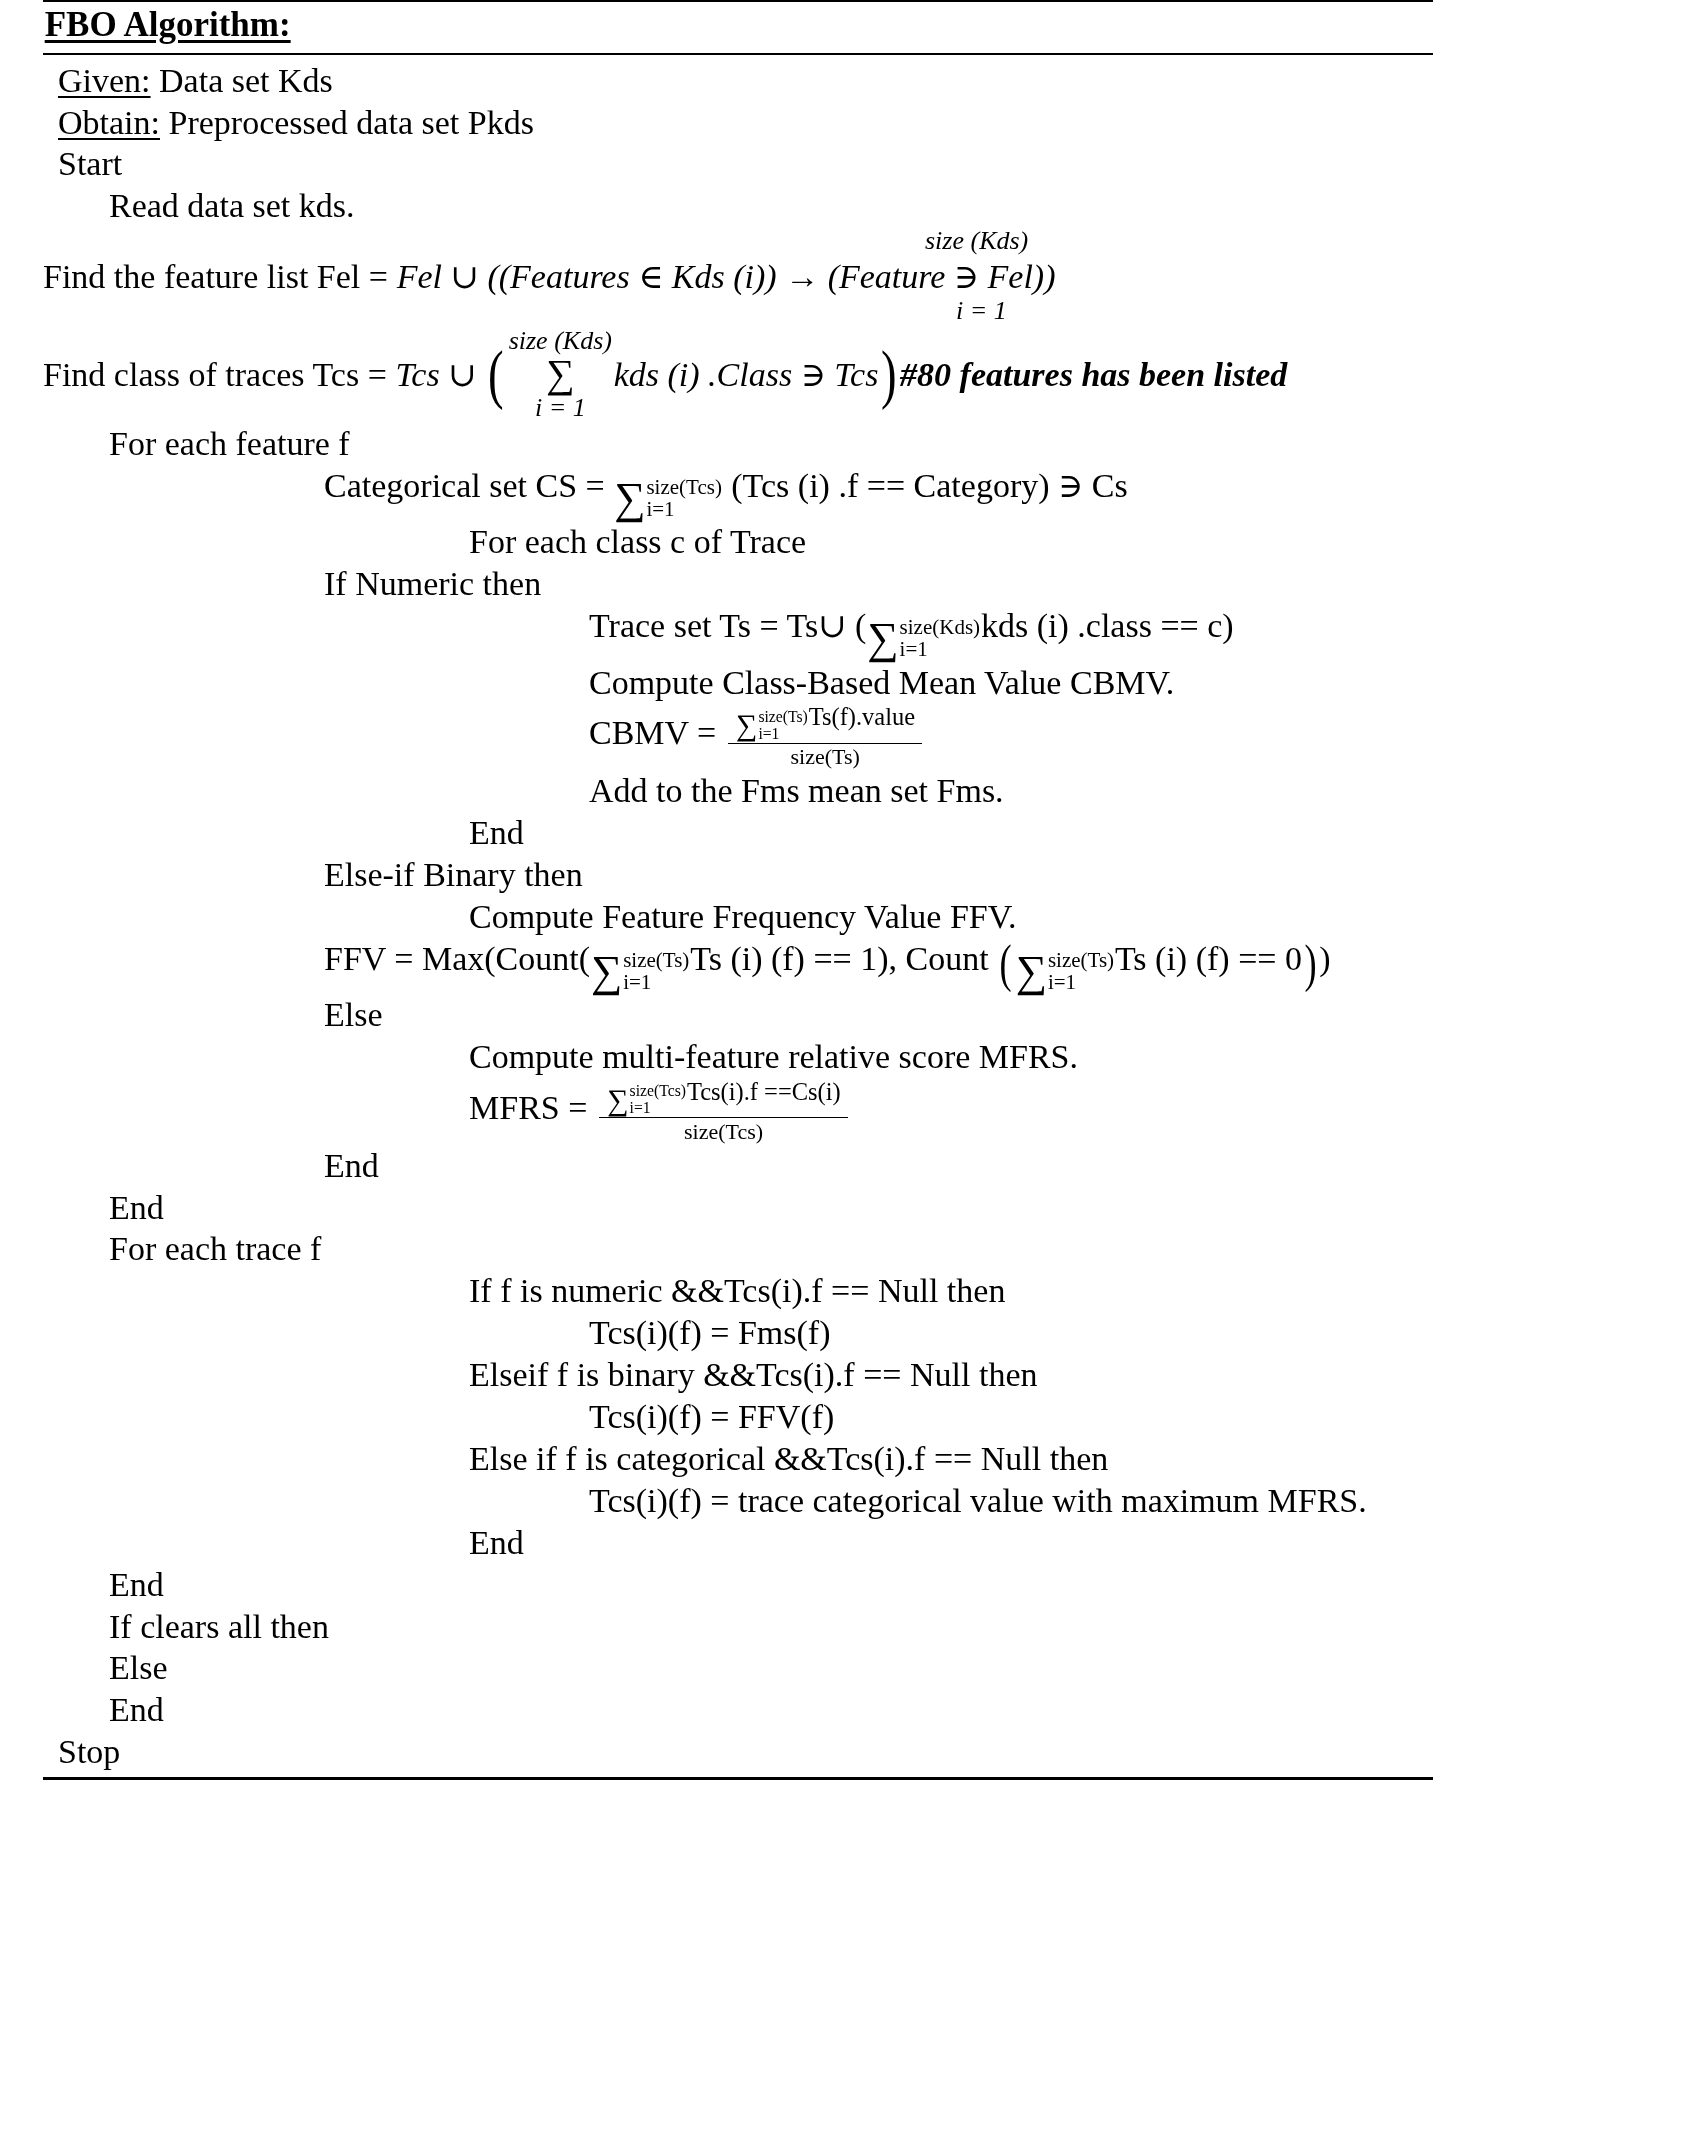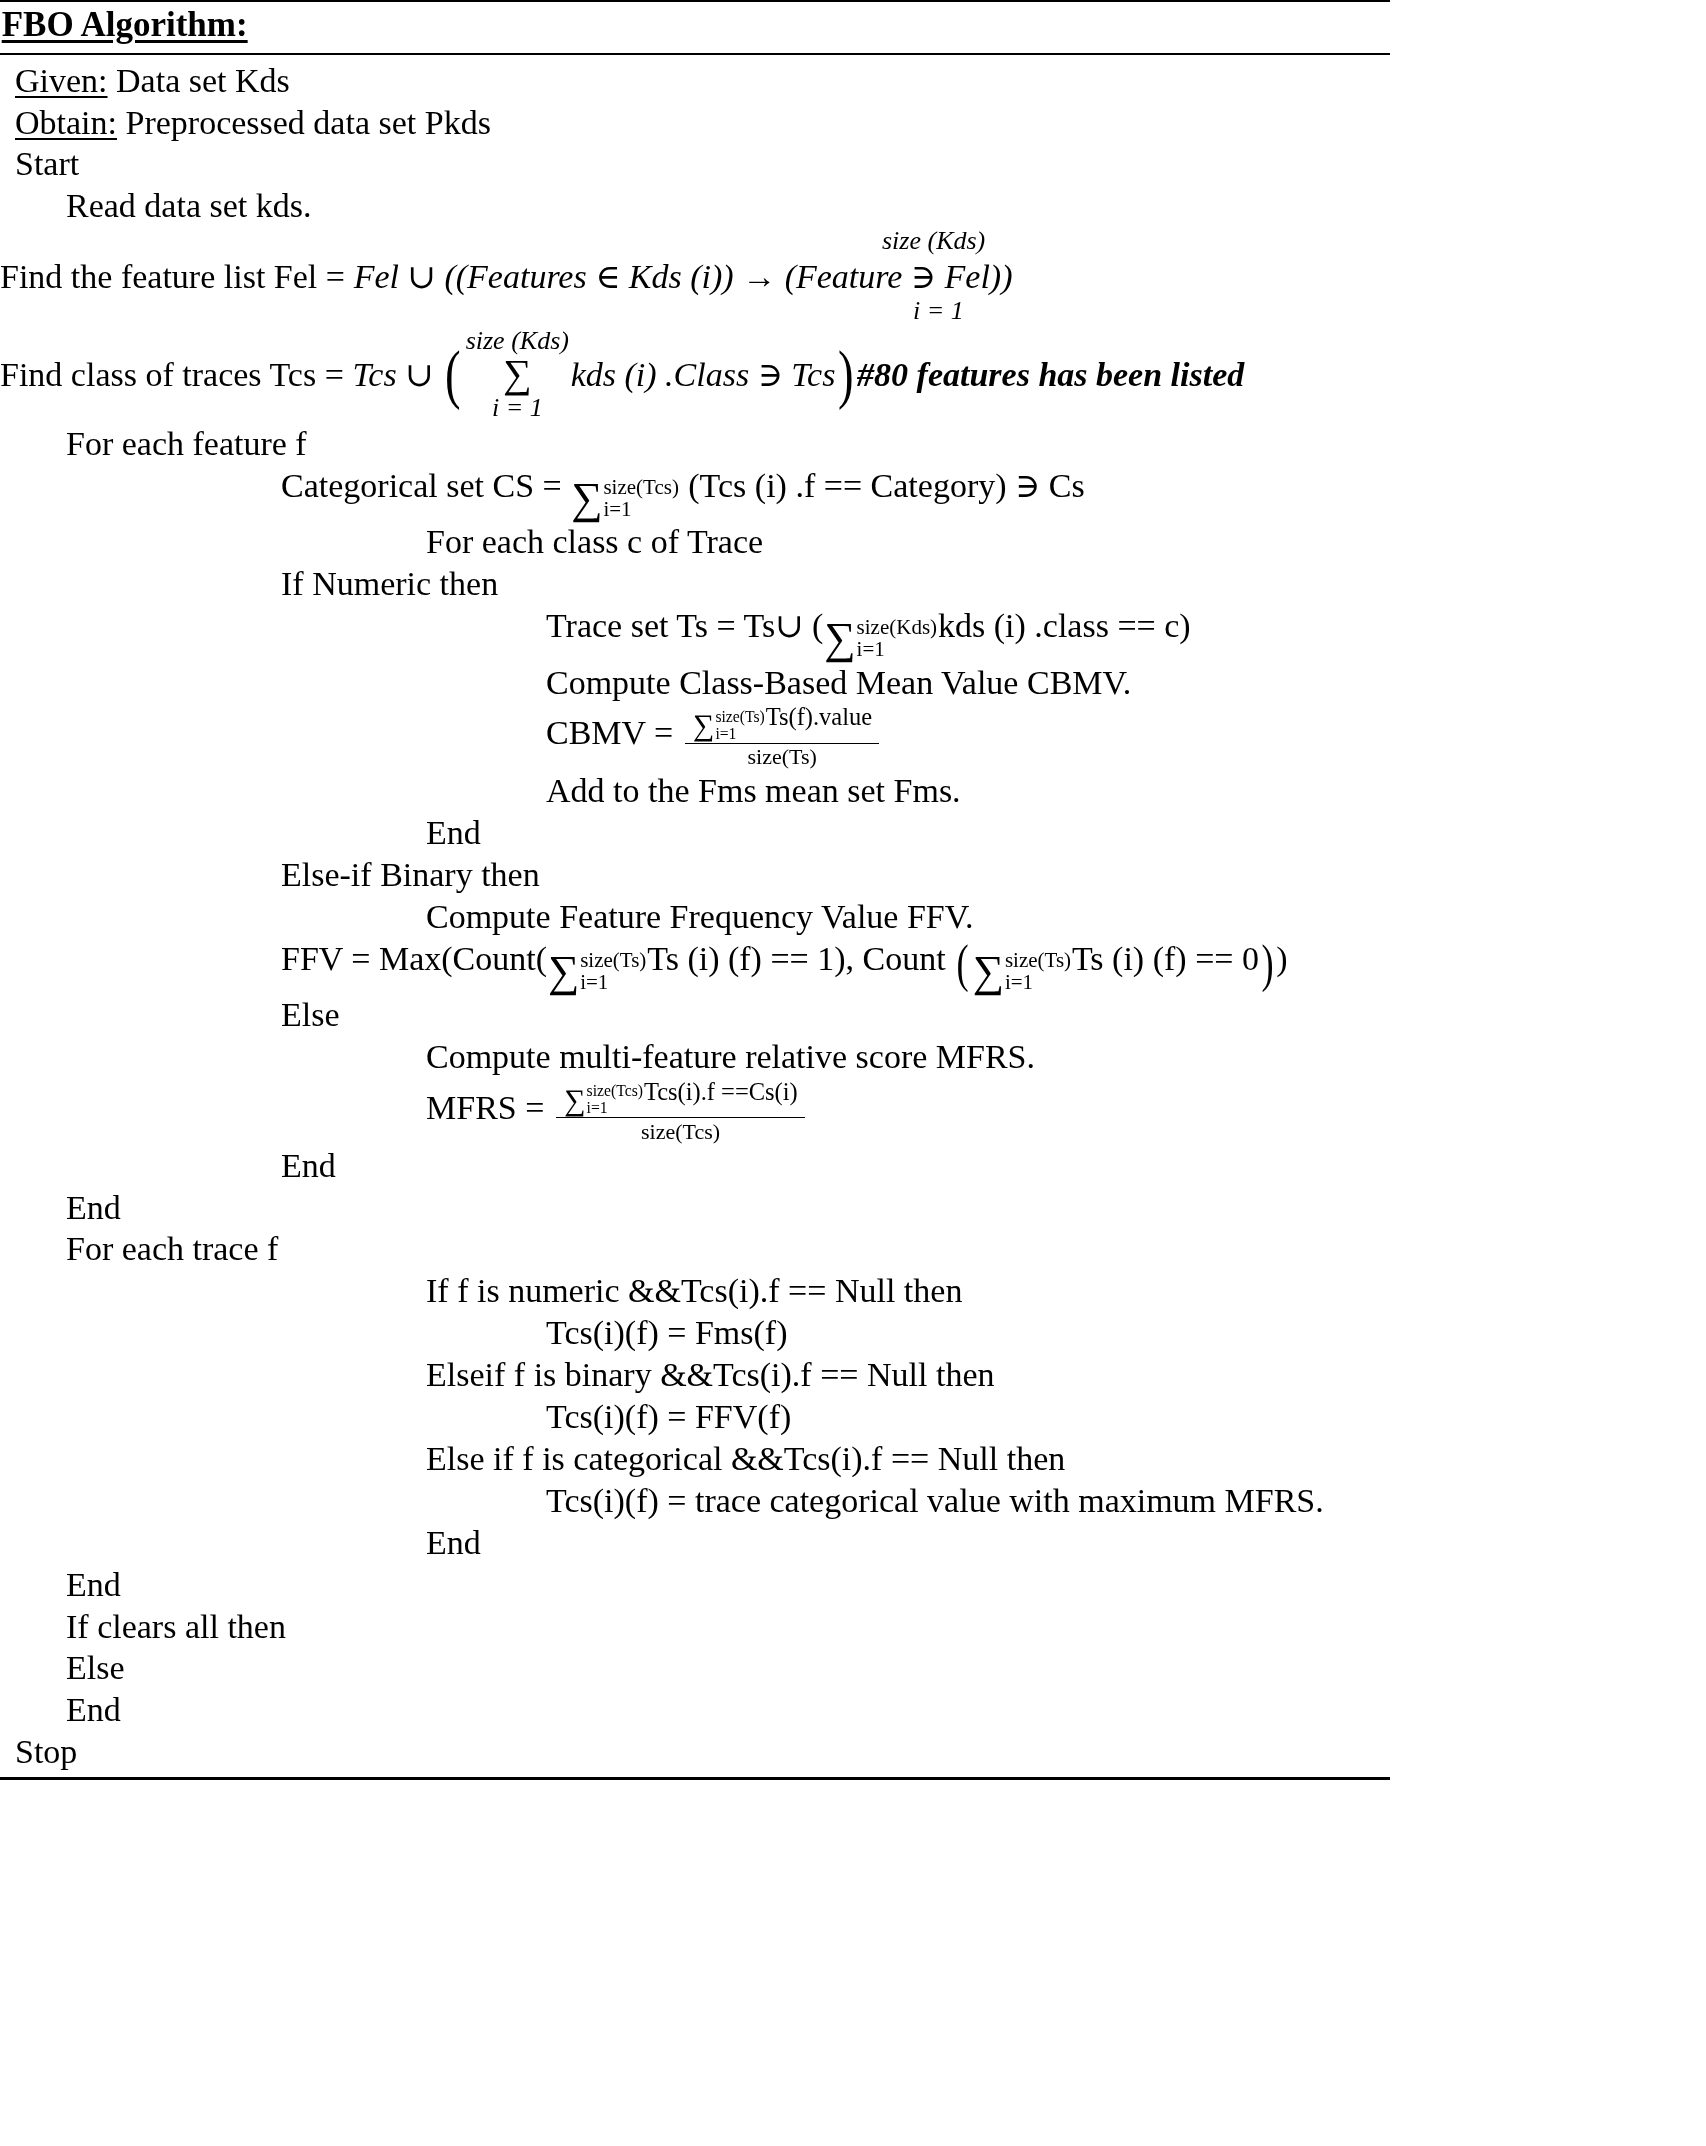--- a/index.html
+++ b/index.html
@@ -11,20 +11,21 @@
     width: 1707px;
     height: 2147px;
     font-family: "Liberation Serif", "DejaVu Serif", serif;
     color: #000000;
     -webkit-font-smoothing: antialiased;
   }
   .algorithm {
     width: 1390px;
     box-sizing: border-box;
     padding: 0;
+    margin-left: 43px;
   }
   .rule {
     width: 100%;
     border: 0;
     border-top: 2.6px solid #000;
     margin: 0;
     padding: 0;
     height: 0;
   }
   .rule-bottom {

